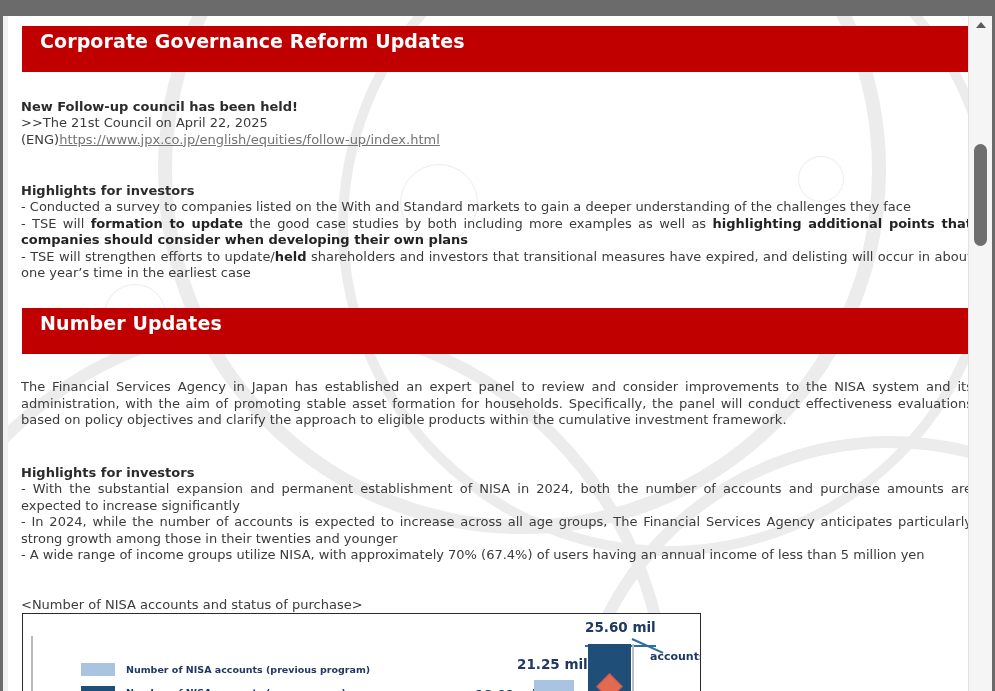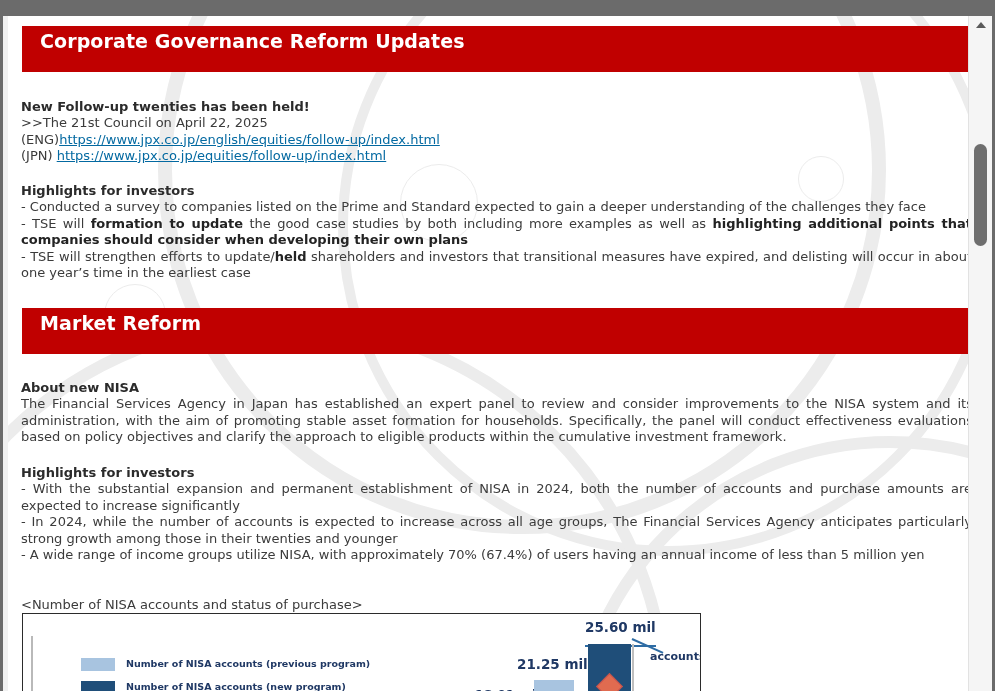--- a/index.html
+++ b/index.html
@@ -49,33 +49,33 @@
   .block{position:absolute;left:13px;width:952px;}
   .h-strong{
     font-size:13px;font-weight:bold;color:#2b2b2b;line-height:17px;
   }
   .t{
     font-size:13px;color:#3b3b3b;line-height:16.5px;
   }
   .tj{ text-align:justify; text-justify:inter-word; }
   .b{ font-weight:bold;color:#232323; }
   a.link{
-    color:#0369a1;text-decoration:underline;font-size:13px;
+    color:#737373;text-decoration:underline;font-size:13px;
   }
 
   
   .chartbox{
     position:absolute;left:14px;top:597px;width:677px;height:160px;
     background:#ffffff;border:1px solid #2b2b2b;overflow:hidden;
   }
   .chart-axis{
     position:absolute;left:8px;top:22px;width:2px;height:132px;background:#b9b9b9;
   }
   .legend{position:absolute;left:58px;top:44px;}
-  .legend-row{display:flex;height:23px;}
+  .legend-row{display:flex;align-items:center;height:23px;}
   .sw{width:34px;height:13px;margin-right:11px;}
   .legend-label{
     font-size:9.5px;font-weight:bold;color:#1f3864;white-space:nowrap;
   }
 
   .vlabel{
     position:absolute;font-weight:bold;color:#1f3864;white-space:nowrap;
   }
   .barcol{position:absolute;}
   .underline-lab{
@@ -143,47 +143,43 @@
         <div class="wm-thin" style="left:96px;top:268px;width:60px;height:60px;"></div>
       </div>
 
       <div class="content">
 
         <div class="bar" style="top:10px;">
           <div class="bar-title">Corporate Governance Reform Updates</div>
         </div>
 
         <div class="block" style="top:82px;">
-          <div class="h-strong">New Follow-up twenties has been held!</div>
+          <div class="h-strong">New Follow-up council has been held!</div>
           <div class="t">&gt;&gt;The 21st Council on April 22, 2025</div>
           <div class="t">
             <span>(ENG)</span><a class="link" href="#">https://www.jpx.co.jp/english/equities/follow-up/index.html</a>
           </div>
-          <div class="t">
-            <span>(JPN) </span><a class="link" href="#">https://www.jpx.co.jp/equities/follow-up/index.html</a>
-          </div>
         </div>
 
         <div class="block" style="top:166px;">
           <div class="h-strong">Highlights for investors</div>
-          <div class="t tj">- Conducted a survey to companies listed on the Prime and Standard expected to gain a deeper understanding of the challenges they face</div>
+          <div class="t tj">- Conducted a survey to companies listed on the With and Standard markets to gain a deeper understanding of the challenges they face</div>
           <div class="t tj" style="width:951px;">
             <span>- TSE will </span><span class="b">formation to update</span><span> the good case studies by both including more examples as well as </span><span class="b">highlighting additional points that companies should consider when developing their own plans</span>
           </div>
           <div class="t tj" style="width:951px;">
             <span>- TSE will strengthen efforts to update/</span><span class="b">held</span><span> shareholders and investors that transitional measures have expired, and delisting will occur in about one year’s time in the earliest case</span>
           </div>
         </div>
 
         <div class="bar" style="top:292px;">
-          <div class="bar-title">Market Reform</div>
+          <div class="bar-title">Number Updates</div>
         </div>
 
         <div class="block" style="top:363px;">
-          <div class="h-strong">About new NISA</div>
           <div class="t tj" style="width:952px;">The Financial Services Agency in Japan has established an expert panel to review and consider improvements to the NISA system and its administration, with the aim of promoting stable asset formation for households. Specifically, the panel will conduct effectiveness evaluations based on policy objectives and clarify the approach to eligible products within the cumulative investment framework.</div>
         </div>
 
         <div class="block" style="top:448px;">
           <div class="h-strong">Highlights for investors</div>
           <div class="t tj" style="width:951px;">- With the substantial expansion and permanent establishment of NISA in 2024, both the number of accounts and purchase amounts are expected to increase significantly</div>
           <div class="t tj" style="width:951px;">- In 2024, while the number of accounts is expected to increase across all age groups, The Financial Services Agency anticipates particularly strong growth among those in their twenties and younger</div>
           <div class="t">- A wide range of income groups utilize NISA, with approximately 70% (67.4%) of users having an annual income of less than 5 million yen</div>
         </div>
 

